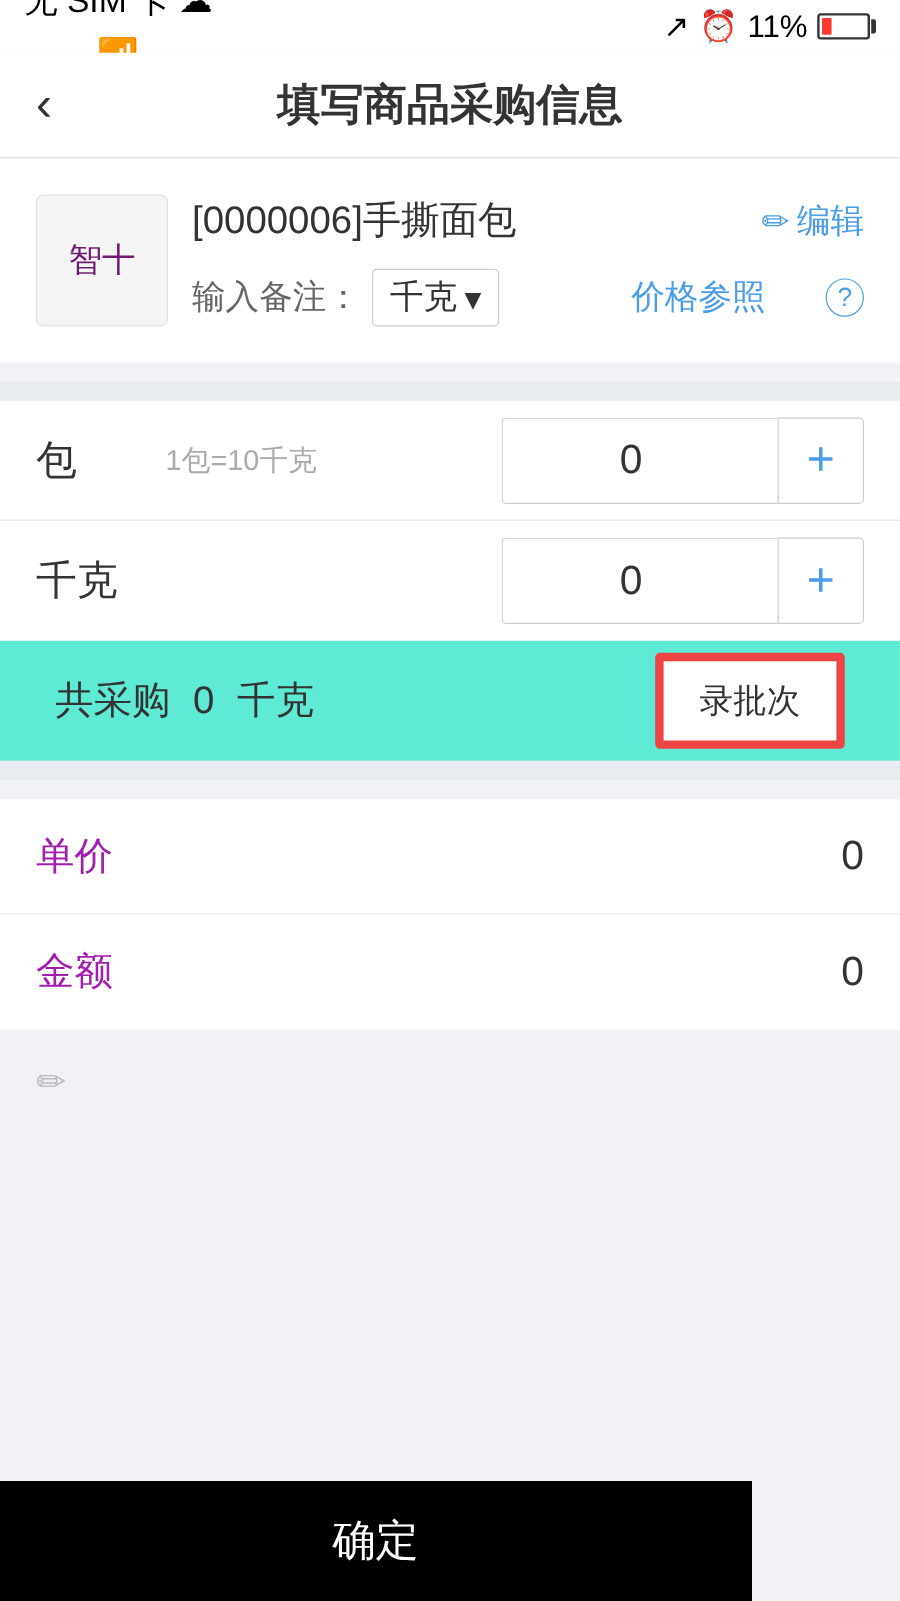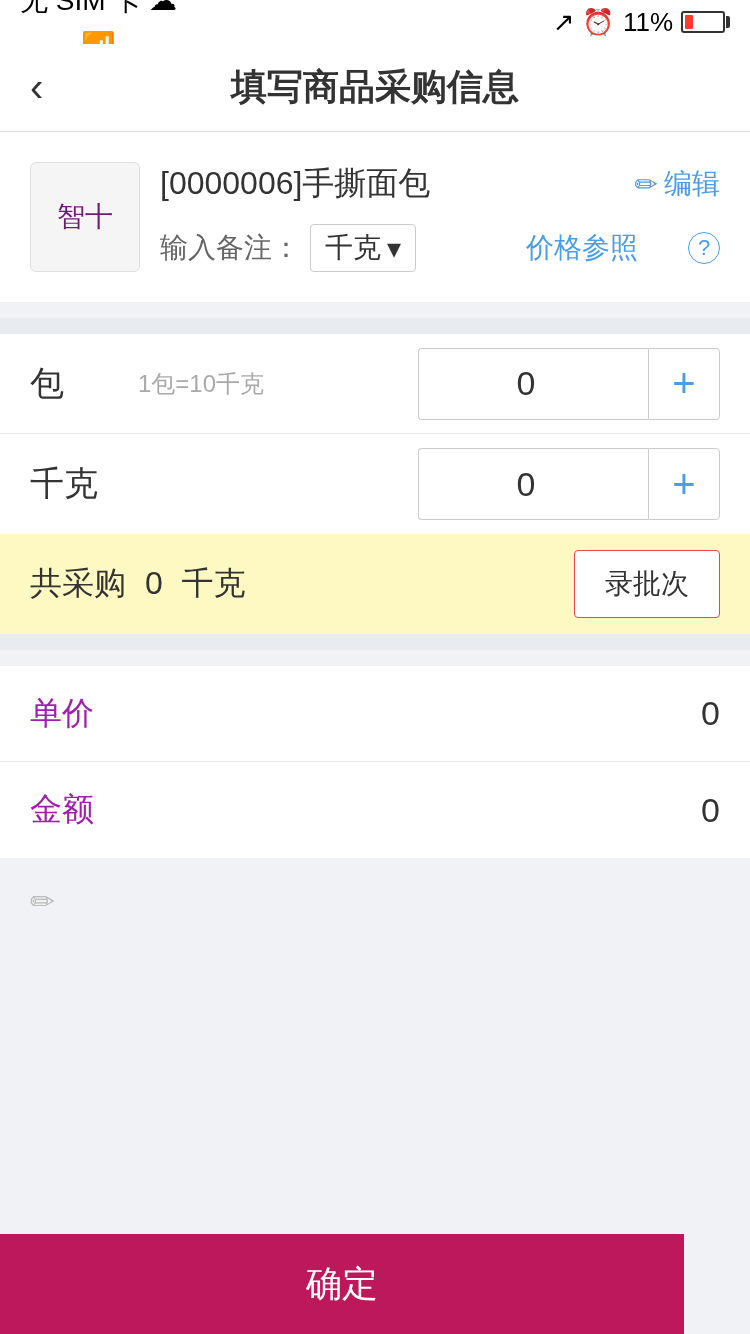--- a/index.html
+++ b/index.html
@@ -129,28 +129,28 @@
     }
     .plus-btn {
       width: 72px; height: 72px;
       background: #fff; border: 1px solid #ccc; border-radius: 0 4px 4px 0;
       display: flex; align-items: center; justify-content: center;
       font-size: 40px; color: #4a9de8; cursor: pointer;
     }
 
     
     .total-row {
-      background: #fef9c3;
+      background: #5eead4;
       display: flex; align-items: center; justify-content: space-between;
-      padding: 0 30px;
+      padding: 0 46px;
       height: 100px;
     }
     .total-text { font-size: 32px; color: #333; }
     .record-batch-btn {
-      border: 1px solid #ef4444; border-radius: 4px;
+      border: 7px solid #ef4444; border-radius: 4px;
       padding: 14px 30px;
       font-size: 28px; color: #333; background: #fff; cursor: pointer;
     }
 
     
     .price-section { background: #fff; margin-top: 16px; }
     .price-row {
       display: flex; align-items: center; justify-content: space-between;
       padding: 0 30px; height: 96px;
       border-bottom: 1px solid #e8e8e8;
@@ -172,23 +172,23 @@
 
     
     .content-area {
       min-height: 860px;
       background: #f0f2f5;
     }
 
     
     .confirm-btn {
       position: fixed;
-      bottom: 0; left: 0; width: 684px;
+      bottom: 0; left: 0; width: 626px;
       height: 100px;
-      background: #be185d;
+      background: #000000;
       display: flex; align-items: center; justify-content: center;
       font-size: 36px; color: #fff; font-weight: 500;
       cursor: pointer; border: none;
     }
 
     .wifi-icon { font-size: 28px; }
   </style>
 </head>
 <body>
 

